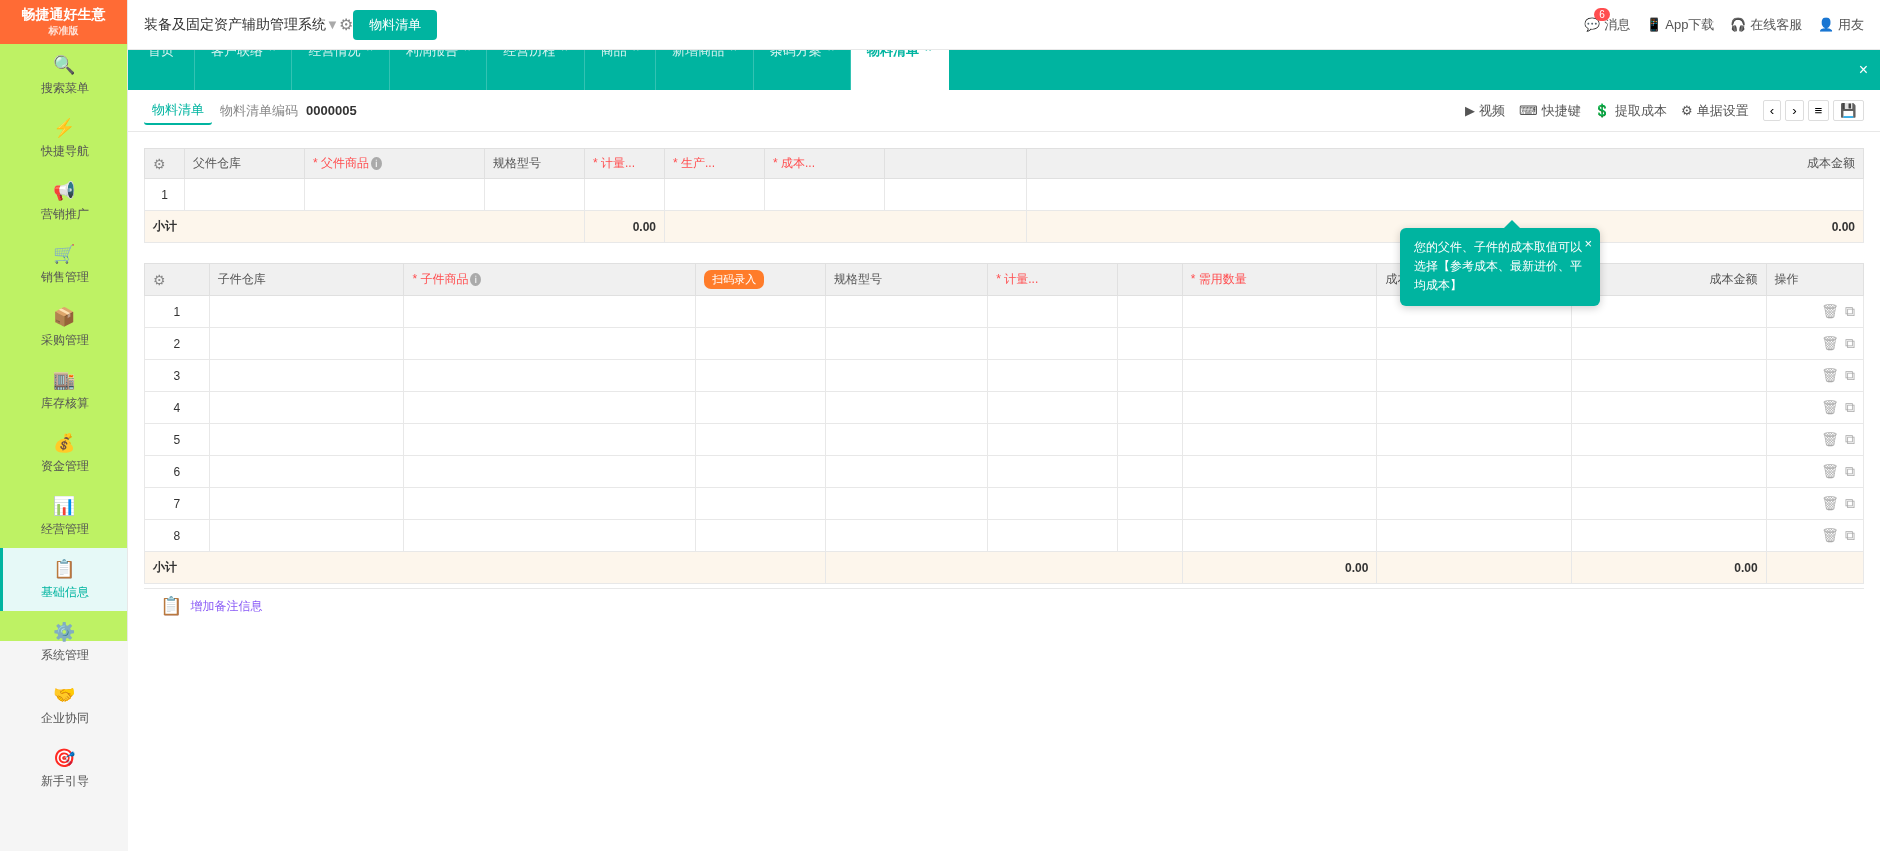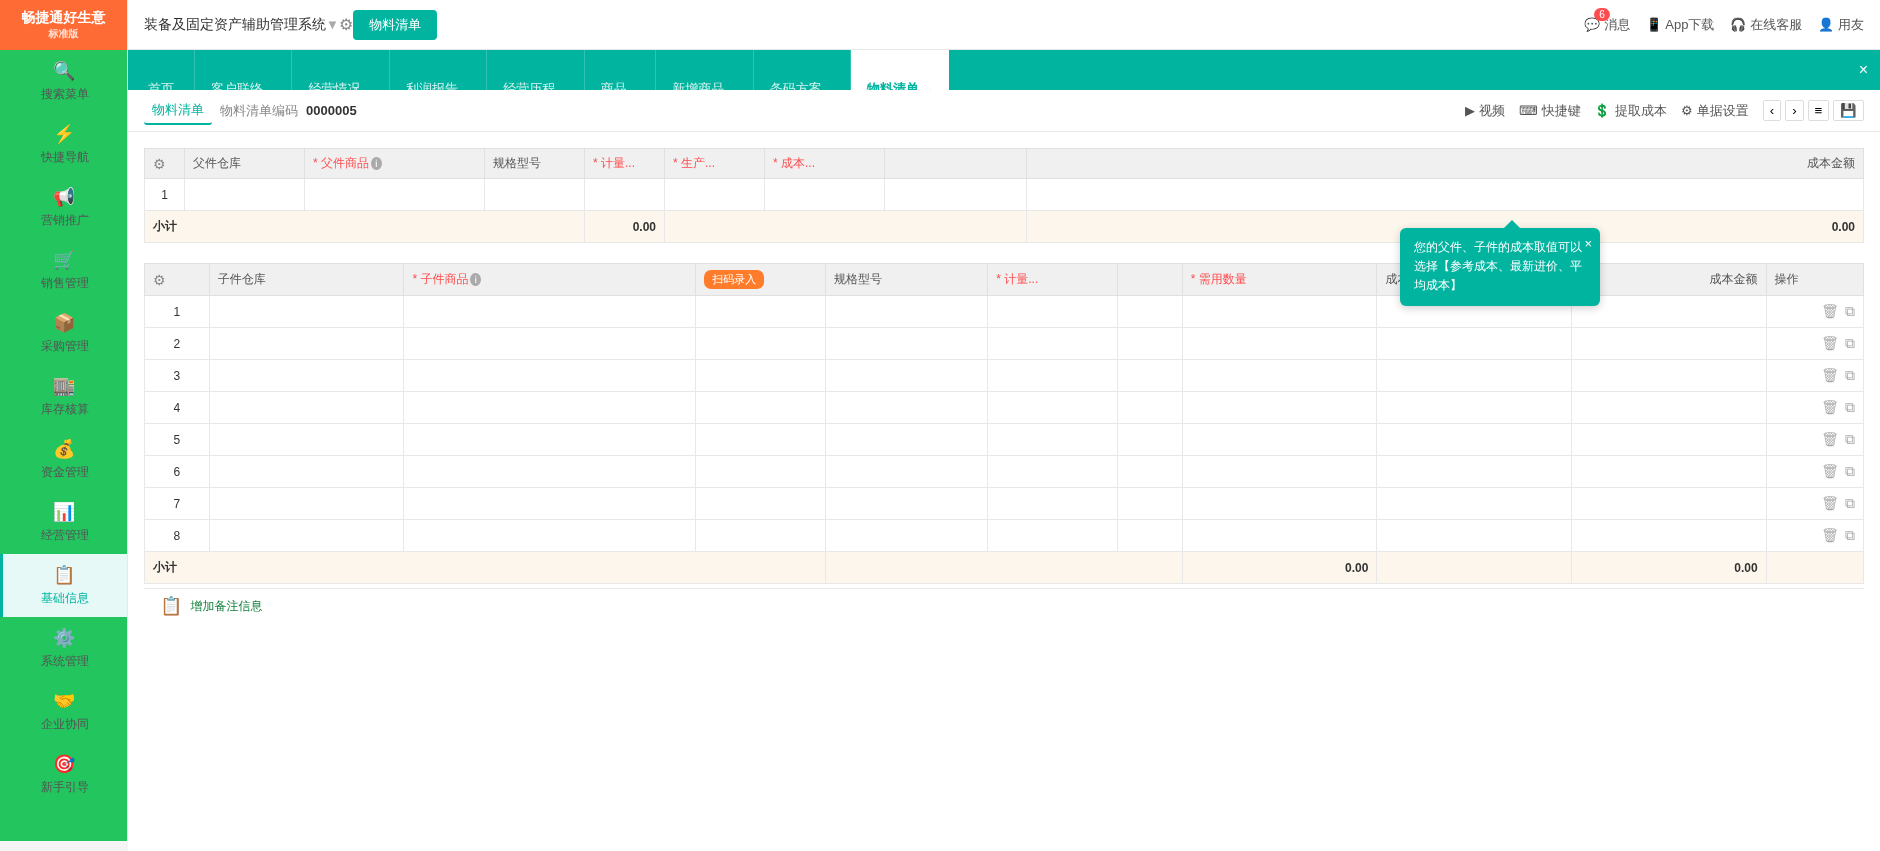--- a/index.html
+++ b/index.html
@@ -1,37 +1,37 @@
 <!DOCTYPE html>
 <html><head>
   <meta charset="utf-8">
   <style>
     * { margin: 0; padding: 0; box-sizing: border-box; }
     body { font-family: "Microsoft YaHei", "PingFang SC", sans-serif; font-size: 13px; background: #f5f5f5; overflow: hidden; width: 1880px; height: 851px; display: flex; }
 
     
-    .sidebar { width: 128px; background: #22c55e; height: 841px; display: flex; flex-direction: column; border-right: 1px solid #e8e8e8; flex-shrink: 0; }
+    .sidebar { width: 128px; background: #bef264; height: 641px; display: flex; flex-direction: column; border-right: 1px solid #e8e8e8; flex-shrink: 0; }
     .sidebar-logo { background: #ff6b35; height: 50px; display: flex; align-items: center; justify-content: center; color: #fff; font-size: 14px; font-weight: bold; flex-direction: column; padding: 6px; }
     .sidebar-logo .sub { font-size: 10px; color: rgba(255,255,255,0.8); }
     .sidebar-item { display: flex; flex-direction: column; align-items: center; justify-content: center; padding: 10px 4px; cursor: pointer; color: #555; font-size: 12px; gap: 4px; border-left: 3px solid transparent; }
     .sidebar-item.active { color: #00b4a0; background: #e6f9f7; border-left-color: #00b4a0; }
     .sidebar-icon { font-size: 18px; }
     .sidebar-item.active .sidebar-icon { color: #00b4a0; }
 
     
     .main { flex: 1; display: flex; flex-direction: column; overflow: hidden; }
 
     
     .topbar { height: 50px; background: #fff; display: flex; align-items: center; padding: 0 16px; border-bottom: 1px solid #e8e8e8; gap: 0; }
     .topbar-btn { background: #00b4a0; color: #fff; border: none; padding: 6px 16px; border-radius: 4px; cursor: pointer; font-size: 13px; }
     .topbar-right { display: flex; align-items: center; gap: 16px; color: #555; font-size: 13px; margin-left: auto; }
 
     
     .nav-tabs { height: 40px; background: #00b4a0; display: flex; align-items: center; padding: 0 0 0 0; overflow-x: auto; flex-shrink: 0; }
-    .nav-tab { color: rgba(255,255,255,0.85); padding: 0 16px; height: 56px; display: flex; align-items: flex-end; gap: 6px; cursor: pointer; white-space: nowrap; font-size: 13px; border-right: 1px solid rgba(255,255,255,0.2); text-decoration: underline; }
+    .nav-tab { color: rgba(255,255,255,0.85); padding: 0 16px; height: 56px; display: flex; align-items: flex-start; gap: 6px; cursor: pointer; white-space: nowrap; font-size: 13px; border-right: 1px solid rgba(255,255,255,0.2); }
     .nav-tab:first-child { padding: 0 20px; }
     .nav-tab.active { background: #fff; color: #00b4a0; font-weight: bold; }
     .nav-tab .close-x { font-size: 11px; opacity: 0.7; }
     .nav-close-all { color: #fff; padding: 0 10px; cursor: pointer; font-size: 16px; margin-left: auto; }
 
     
     .content { flex: 1; background: #fff; overflow: hidden; display: flex; flex-direction: column; }
 
     
     .content-toolbar { height: 42px; background: #fff; border-bottom: 1px solid #e8e8e8; display: flex; align-items: center; padding: 0 16px; gap: 16px; }
@@ -458,21 +458,21 @@
               <td></td>
               <td class="right-align" style="text-align:right;">0.00</td>
               <td></td>
             </tr>
           </tbody>
         </table>
       </div>
 
       <div class="bottom-section">
         <span class="bottom-icon">📋</span>
-        <span style="color:#15803d;cursor:pointer;">增加备注信息</span>
+        <span style="color:#8b5cf6;cursor:pointer;">增加备注信息</span>
       </div>
     </div>
 
     <div class="tooltip-box">
       <span class="close-btn">×</span>
       <span>您的父件、子件的成本取值可以选择【参考成本、最新进价、平均成本】</span>
     </div>
   </div>
 </div>
 

